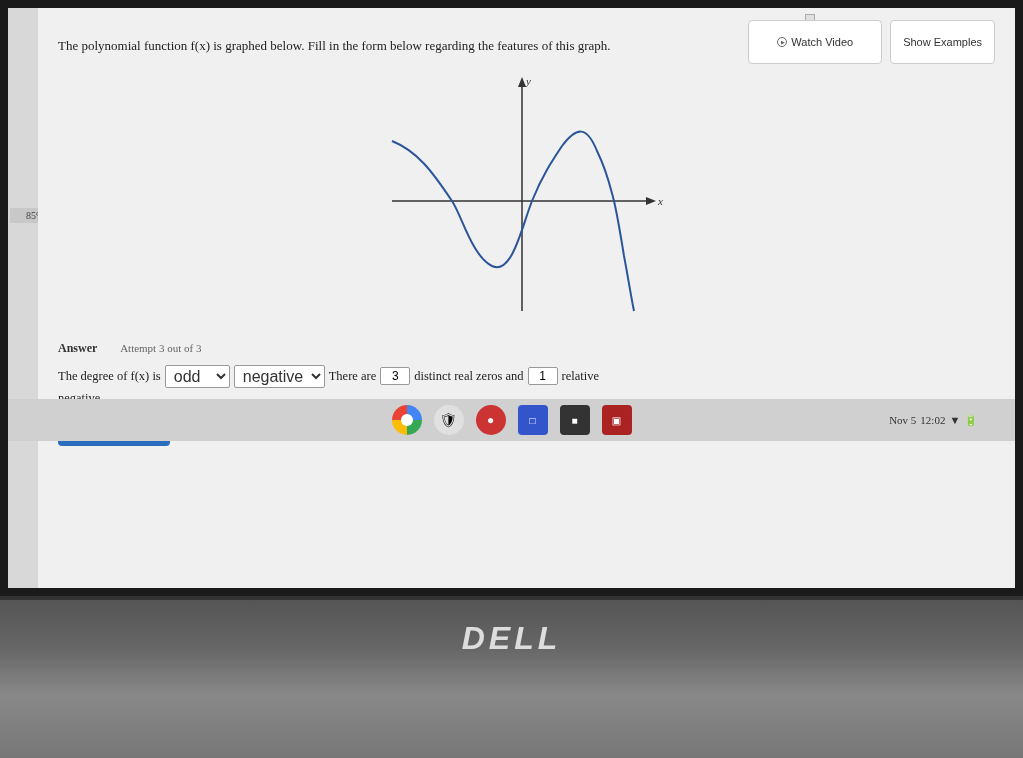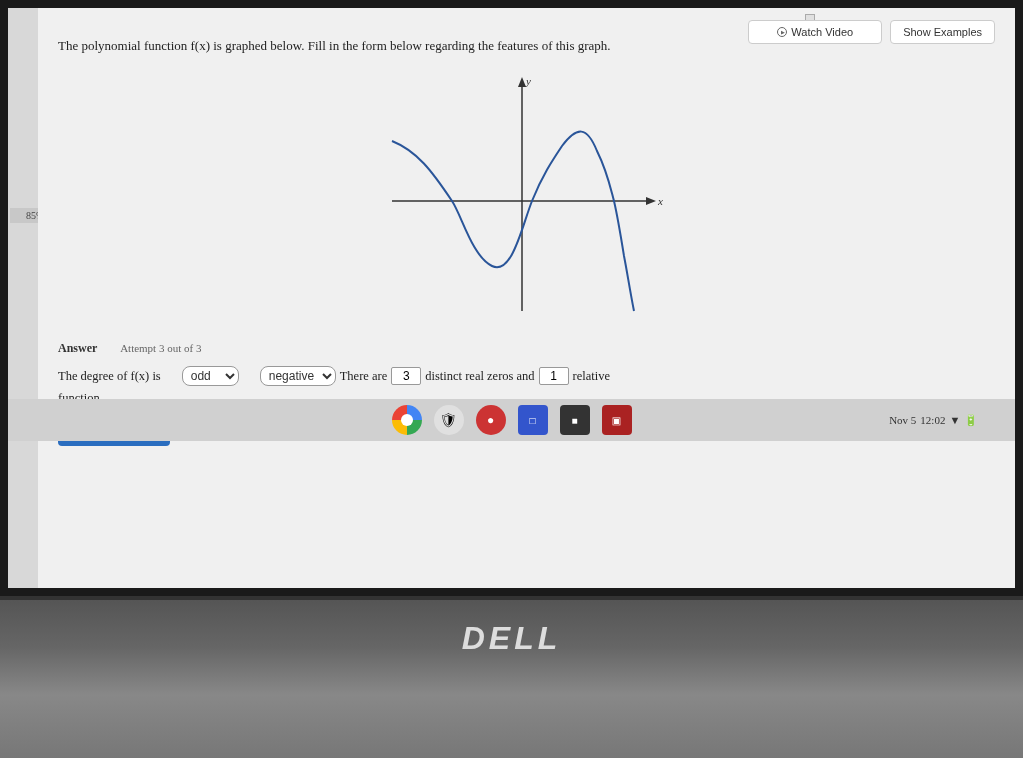--- a/index.html
+++ b/index.html
@@ -86,21 +86,21 @@
       display: flex;
       align-items: center;
       gap: 4px;
       color: #333;
     }
 
     .btn-show-examples {
       background: white;
       border: 1px solid #ccc;
       border-radius: 4px;
-      padding: 5px 12px;
+      padding: 15px 12px;
       font-size: 11px;
       cursor: pointer;
       color: #333;
     }
 
     .play-icon {
       width: 10px;
       height: 10px;
       border: 1px solid #666;
       border-radius: 50%;
@@ -164,27 +164,26 @@
     }
 
     .answer-row-2 {
       font-size: 12.5px;
       color: #222;
       margin-top: 2px;
     }
 
     .dropdown-select {
       border: 1px solid #999;
-      border-radius: 8px;
+      border-radius: 2px;
       padding: 1px 4px;
-      font-size: 12px;
+      font-size: 16px;
       background: white;
       color: #333;
       cursor: pointer;
-      margin-left: 17px;
     }
 
     .number-input {
       width: 30px;
       border: 1px solid #999;
       border-radius: 2px;
       padding: 1px 4px;
       font-size: 12px;
       text-align: center;
       background: white;
@@ -393,21 +392,21 @@
               <option value="negative">negative</option>
               <option value="positive">positive</option>
             </select>
             <span>There are</span>
             <input type="text" class="number-input" value="3" style="">
             <span>distinct real zeros and</span>
             <input type="text" class="number-input" value="1" style="">
             <span>relative</span>
           </div>
           <div class="answer-row-2">
-            <span>function.</span>
+            <span>negative.</span>
           </div>
 
           <button class="submit-btn">Submit Answer</button>
         </div>
 
       </div>
     </div>
 
     <div class="taskbar">
 

